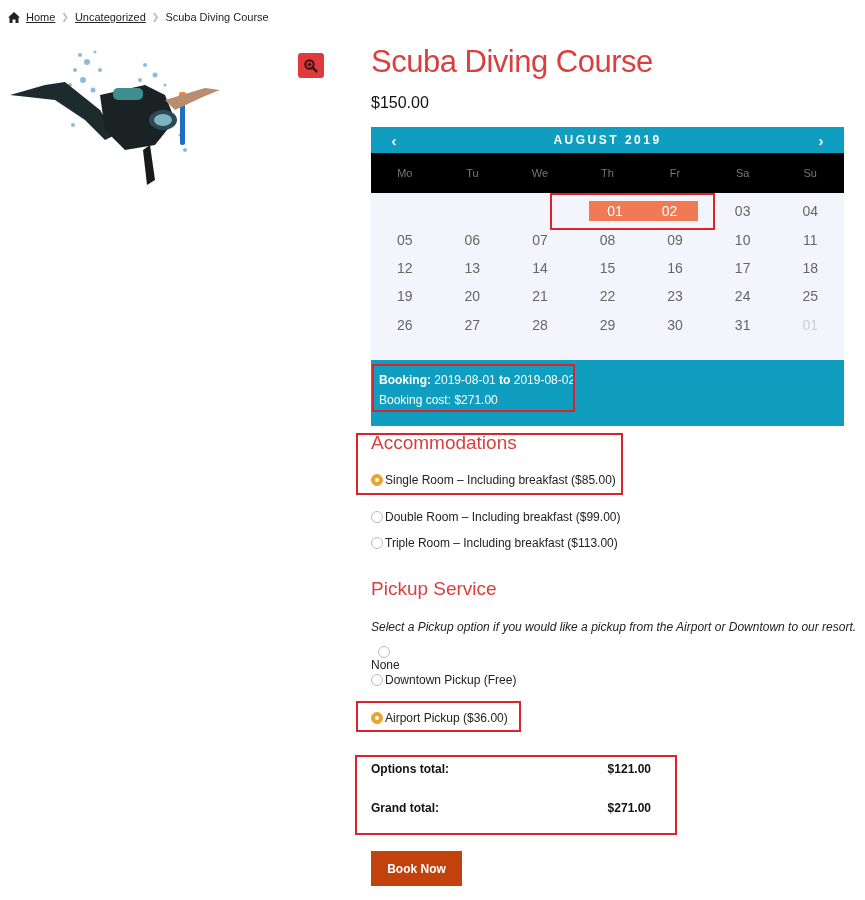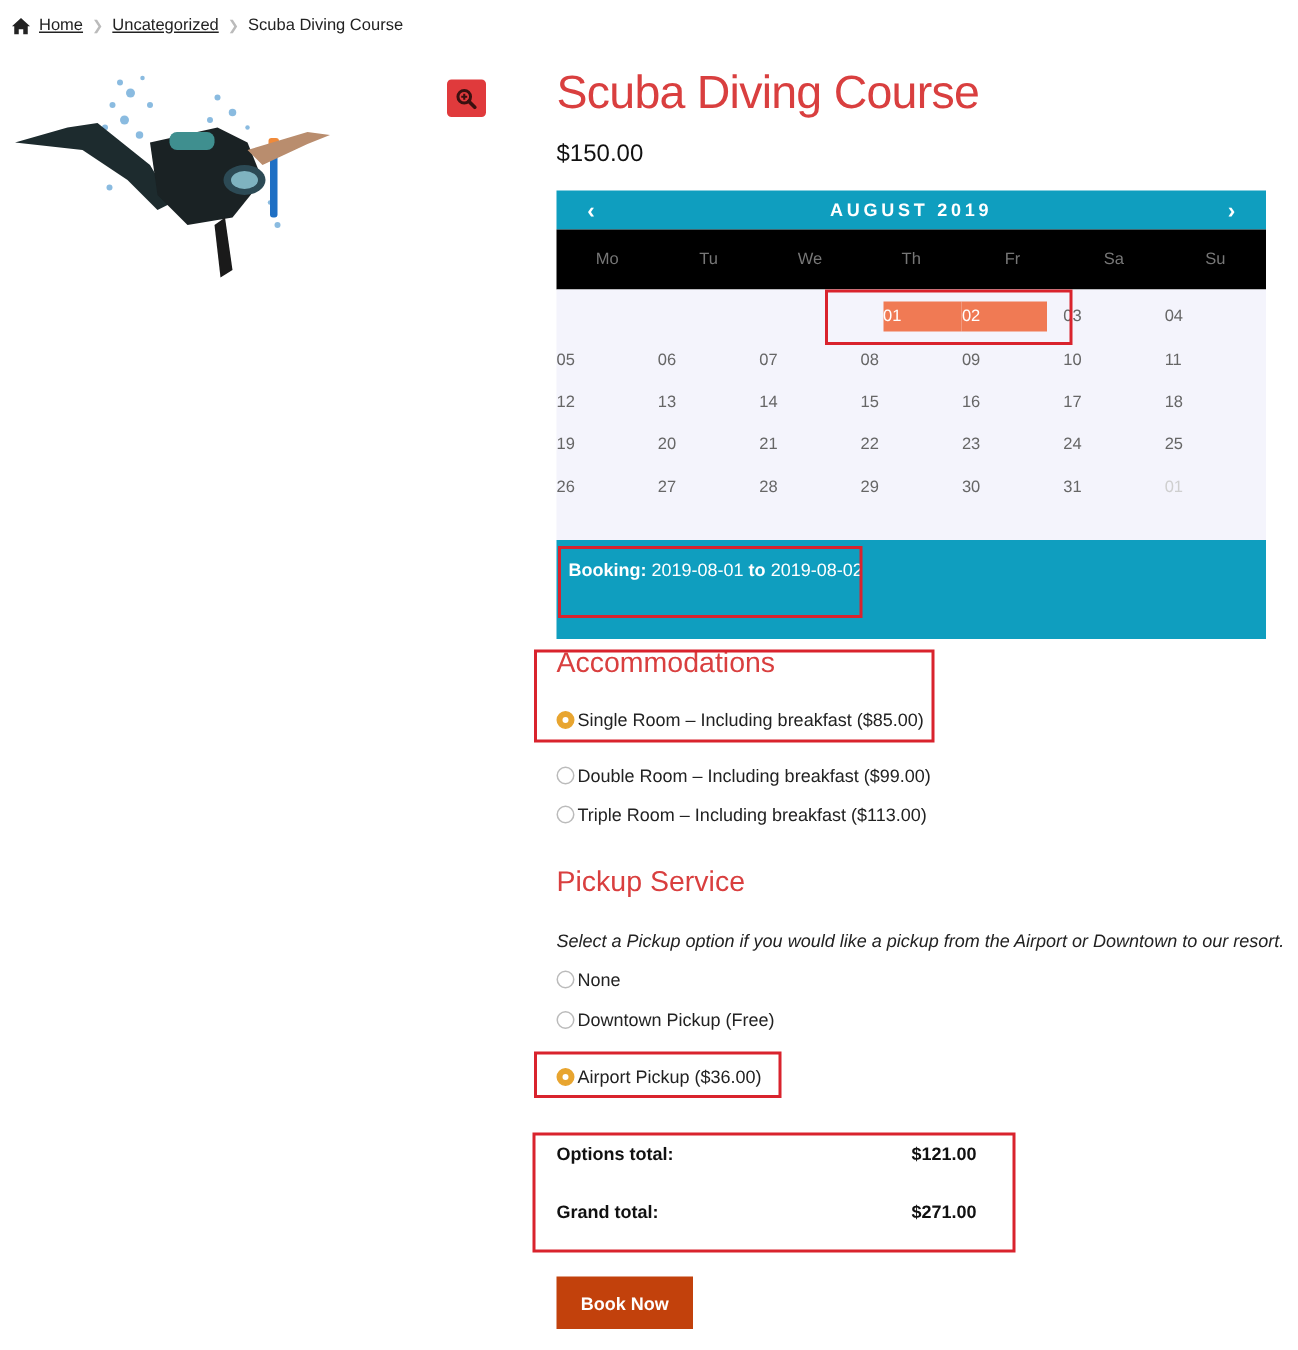--- a/index.html
+++ b/index.html
@@ -19,21 +19,21 @@
   .price { font-size: 16px; color: #111; margin-top: 10px; }
 
   .calendar { position: absolute; left: 371px; top: 127px; width: 473px; }
   .cal-header { height: 26px; background: #0f9ebf; color: #fff; display: flex; align-items: center; justify-content: space-between; padding: 0 16px; }
   .cal-title { font-size: 12px; font-weight: bold; letter-spacing: 2.5px; }
   .cal-nav { font-size: 15px; font-weight: bold; cursor: pointer; width: 14px; text-align: center; }
   .cal-dow { height: 40px; background: #000000; display: grid; grid-template-columns: repeat(7, 1fr); align-items: center; }
   .cal-dow span { text-align: center; font-size: 11px; color: #777; }
   .cal-body { background: #f4f4fc; padding: 4px 0 14px 0; height: 167px; }
   .cal-row { display: grid; grid-template-columns: repeat(7, 1fr); height: 28.4px; align-items: center; }
-  .cal-day { text-align: left; font-size: 11px; color: #666; cursor: pointer; height: 20px; line-height: 20px; position: relative; }
+  .cal-day { text-align: center; font-size: 14px; color: #666; cursor: pointer; height: 20px; line-height: 20px; position: relative; }
   .cal-day.muted { color: #cfcfcf; }
   .cal-day.sel { color: #fff; background: #f07a54; }
   .cal-day.sel.first { margin-left: 15px; }
   .cal-day.sel.last { margin-right: 11px; }
 
   .booking-bar { position: absolute; left: 371px; top: 360px; width: 473px; height: 66px; background: #0f9ebf; color: #fff; font-size: 12px; padding: 10px 8px; line-height: 20px; }
   .booking-bar b { font-weight: bold; }
 
   .hl { position: absolute; border: 2px solid #d9232d; pointer-events: none; }
 
@@ -174,41 +174,45 @@
 
 <div class="hl" style="left:550px; top:193px; width:165px; height:37px;"></div>
 
 <div class="booking-bar">
   <div>
     <b>Booking:</b>
     <span>2019-08-01</span>
     <b>to</b>
     <span>2019-08-02</span>
   </div>
+  <div>
+    <span>Booking cost:</span>
+    <span>$271.00</span>
+  </div>
 </div>
 <div class="hl" style="left:372px; top:364px; width:203px; height:48px;"></div>
 
 <h2 class="section-title" style="top:432px;">Accommodations</h2>
 <label class="radio-row" style="top:473px;">
   <span class="radio checked"></span>
   <span>Single Room – Including breakfast ($85.00)</span>
 </label>
 <label class="radio-row" style="top:510px;">
   <span class="radio"></span>
   <span>Double Room – Including breakfast ($99.00)</span>
 </label>
 <label class="radio-row" style="top:536px;">
   <span class="radio"></span>
   <span>Triple Room – Including breakfast ($113.00)</span>
 </label>
 <div class="hl" style="left:356px; top:433px; width:267px; height:62px;"></div>
 
 <h2 class="section-title" style="top:578px;">Pickup Service</h2>
 <p class="note">Select a Pickup option if you would like a pickup from the Airport or Downtown to our resort.</p>
-<label class="radio-row" style="top:646px;">
+<label class="radio-row" style="top:646px;flex-direction:column;">
   <span class="radio"></span>
   <span>None</span>
 </label>
 <label class="radio-row" style="top:673px;">
   <span class="radio"></span>
   <span>Downtown Pickup (Free)</span>
 </label>
 <label class="radio-row" style="top:711px;">
   <span class="radio checked"></span>
   <span>Airport Pickup ($36.00)</span>

